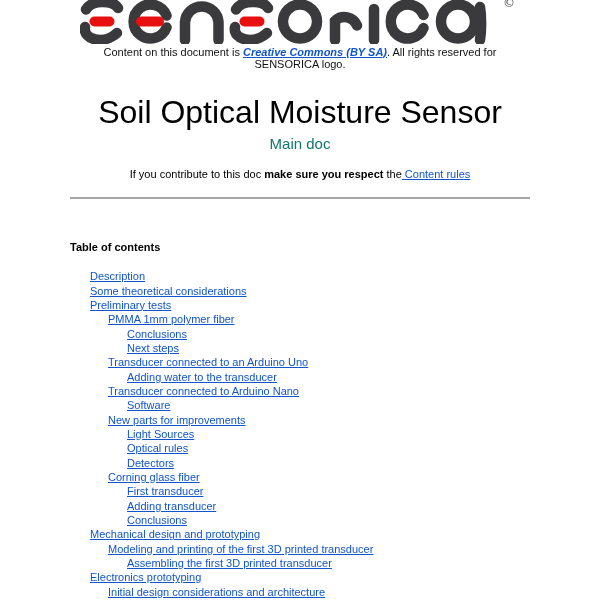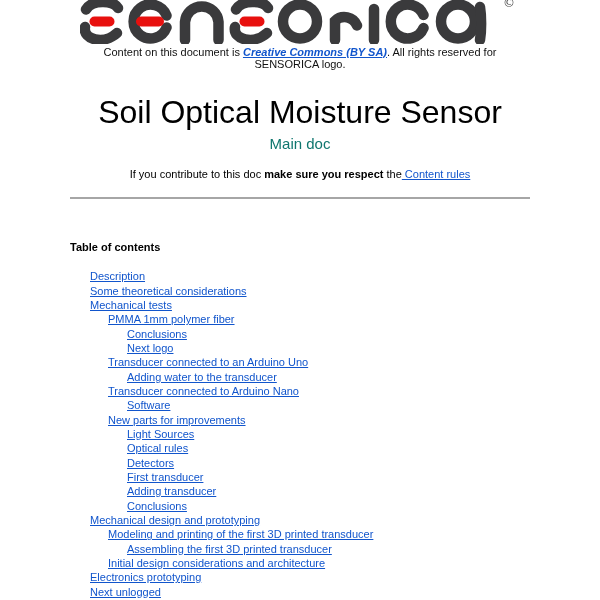--- a/index.html
+++ b/index.html
@@ -85,37 +85,38 @@
 
   <p class="contribute"><span>If you contribute to this doc </span><strong>make sure you respect</strong><span> the</span><a href="#"> Content rules</a></p>
 
   <hr class="divider">
 
   <section>
     <h2 class="toc-heading">Table of contents</h2>
     <ul class="toc-list" id="toc-list">
         <li class="toc-item lvl1"><a href="#">Description</a></li>
         <li class="toc-item lvl1"><a href="#">Some theoretical considerations</a></li>
-        <li class="toc-item lvl1"><a href="#">Mechanical tests</a></li>
+        <li class="toc-item lvl1"><a href="#">Preliminary tests</a></li>
         <li class="toc-item lvl2"><a href="#">PMMA 1mm polymer fiber</a></li>
         <li class="toc-item lvl3"><a href="#">Conclusions</a></li>
-        <li class="toc-item lvl3"><a href="#">Next logo</a></li>
+        <li class="toc-item lvl3"><a href="#">Next steps</a></li>
         <li class="toc-item lvl2"><a href="#">Transducer connected to an Arduino Uno</a></li>
         <li class="toc-item lvl3"><a href="#">Adding water to the transducer</a></li>
         <li class="toc-item lvl2"><a href="#">Transducer connected to Arduino Nano</a></li>
         <li class="toc-item lvl3"><a href="#">Software</a></li>
         <li class="toc-item lvl2"><a href="#">New parts for improvements</a></li>
         <li class="toc-item lvl3"><a href="#">Light Sources</a></li>
         <li class="toc-item lvl3"><a href="#">Optical rules</a></li>
         <li class="toc-item lvl3"><a href="#">Detectors</a></li>
+        <li class="toc-item lvl2"><a href="#">Corning glass fiber</a></li>
         <li class="toc-item lvl3"><a href="#">First transducer</a></li>
         <li class="toc-item lvl3"><a href="#">Adding transducer</a></li>
         <li class="toc-item lvl3"><a href="#">Conclusions</a></li>
         <li class="toc-item lvl1"><a href="#">Mechanical design and prototyping</a></li>
         <li class="toc-item lvl2"><a href="#">Modeling and printing of the first 3D printed transducer</a></li>
         <li class="toc-item lvl3"><a href="#">Assembling the first 3D printed transducer</a></li>
+        <li class="toc-item lvl1"><a href="#">Electronics prototyping</a></li>
         <li class="toc-item lvl2"><a href="#">Initial design considerations and architecture</a></li>
-        <li class="toc-item lvl1"><a href="#">Electronics prototyping</a></li>
         <li class="toc-item lvl1"><a href="#">Next unlogged</a></li>
       </ul>
   </section>
 
 </div>
 
 </body></html>

